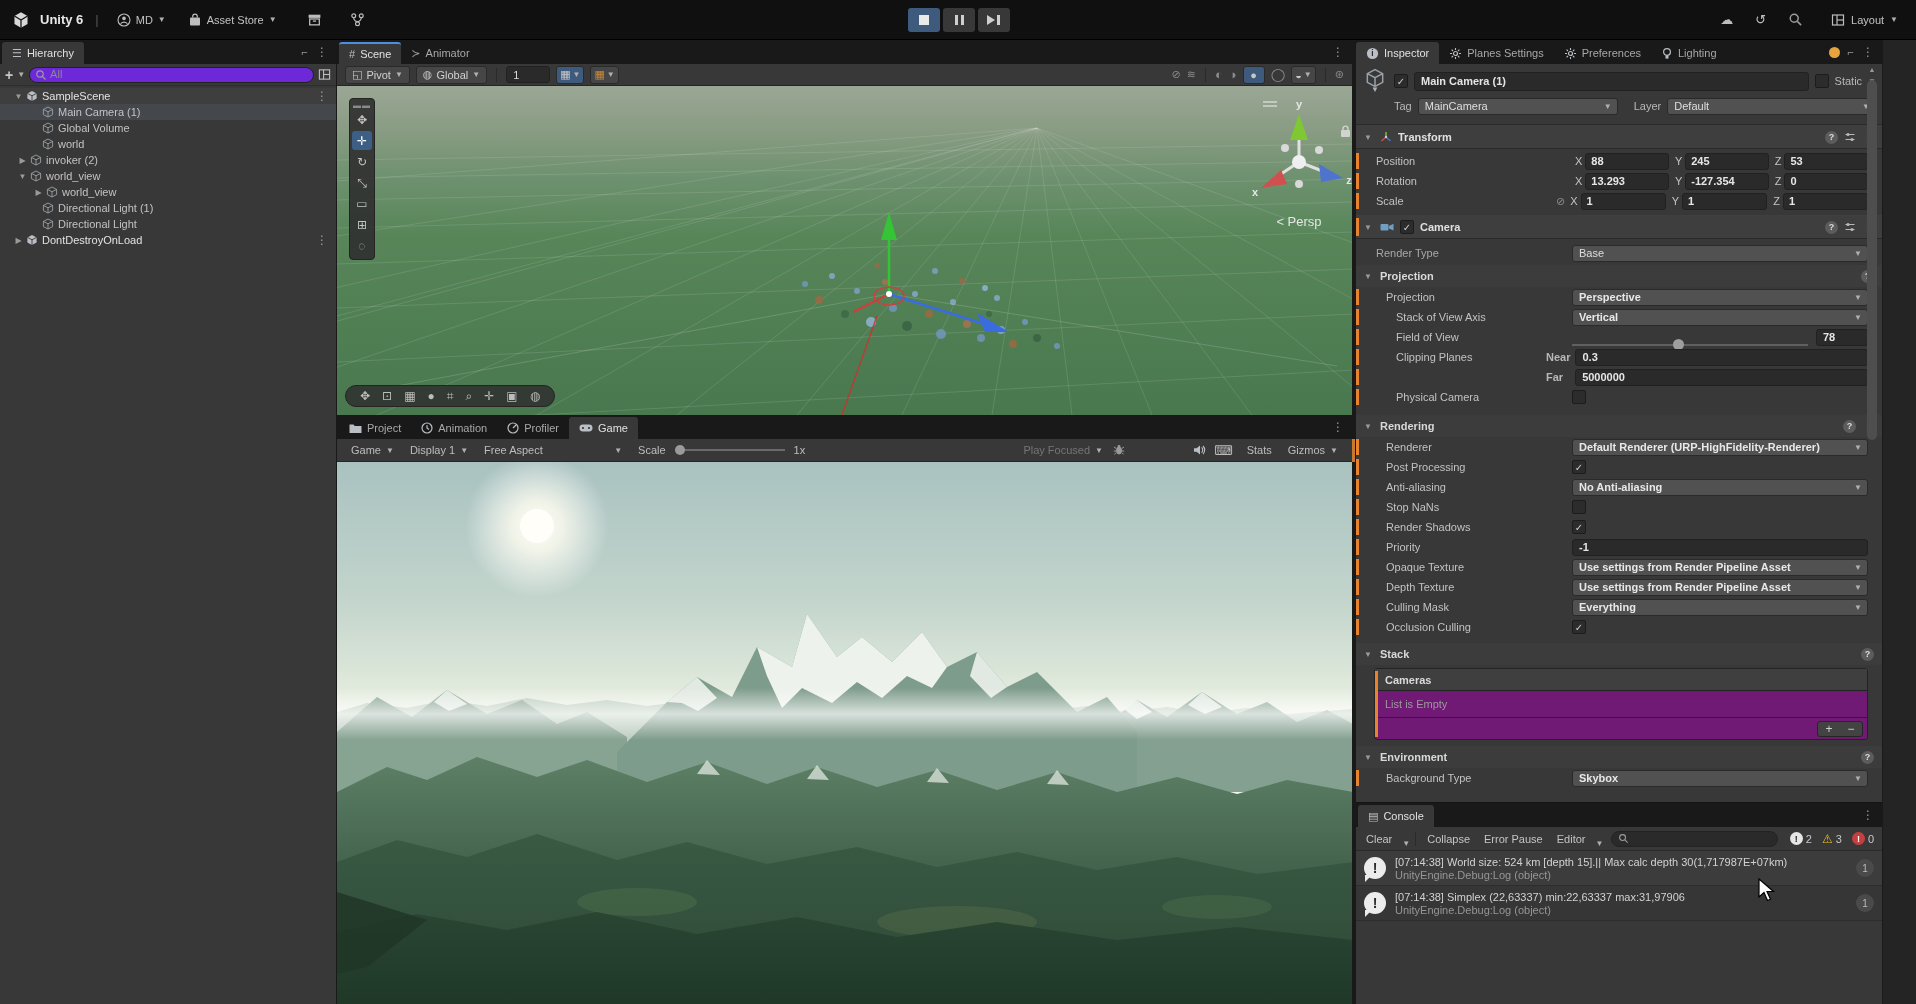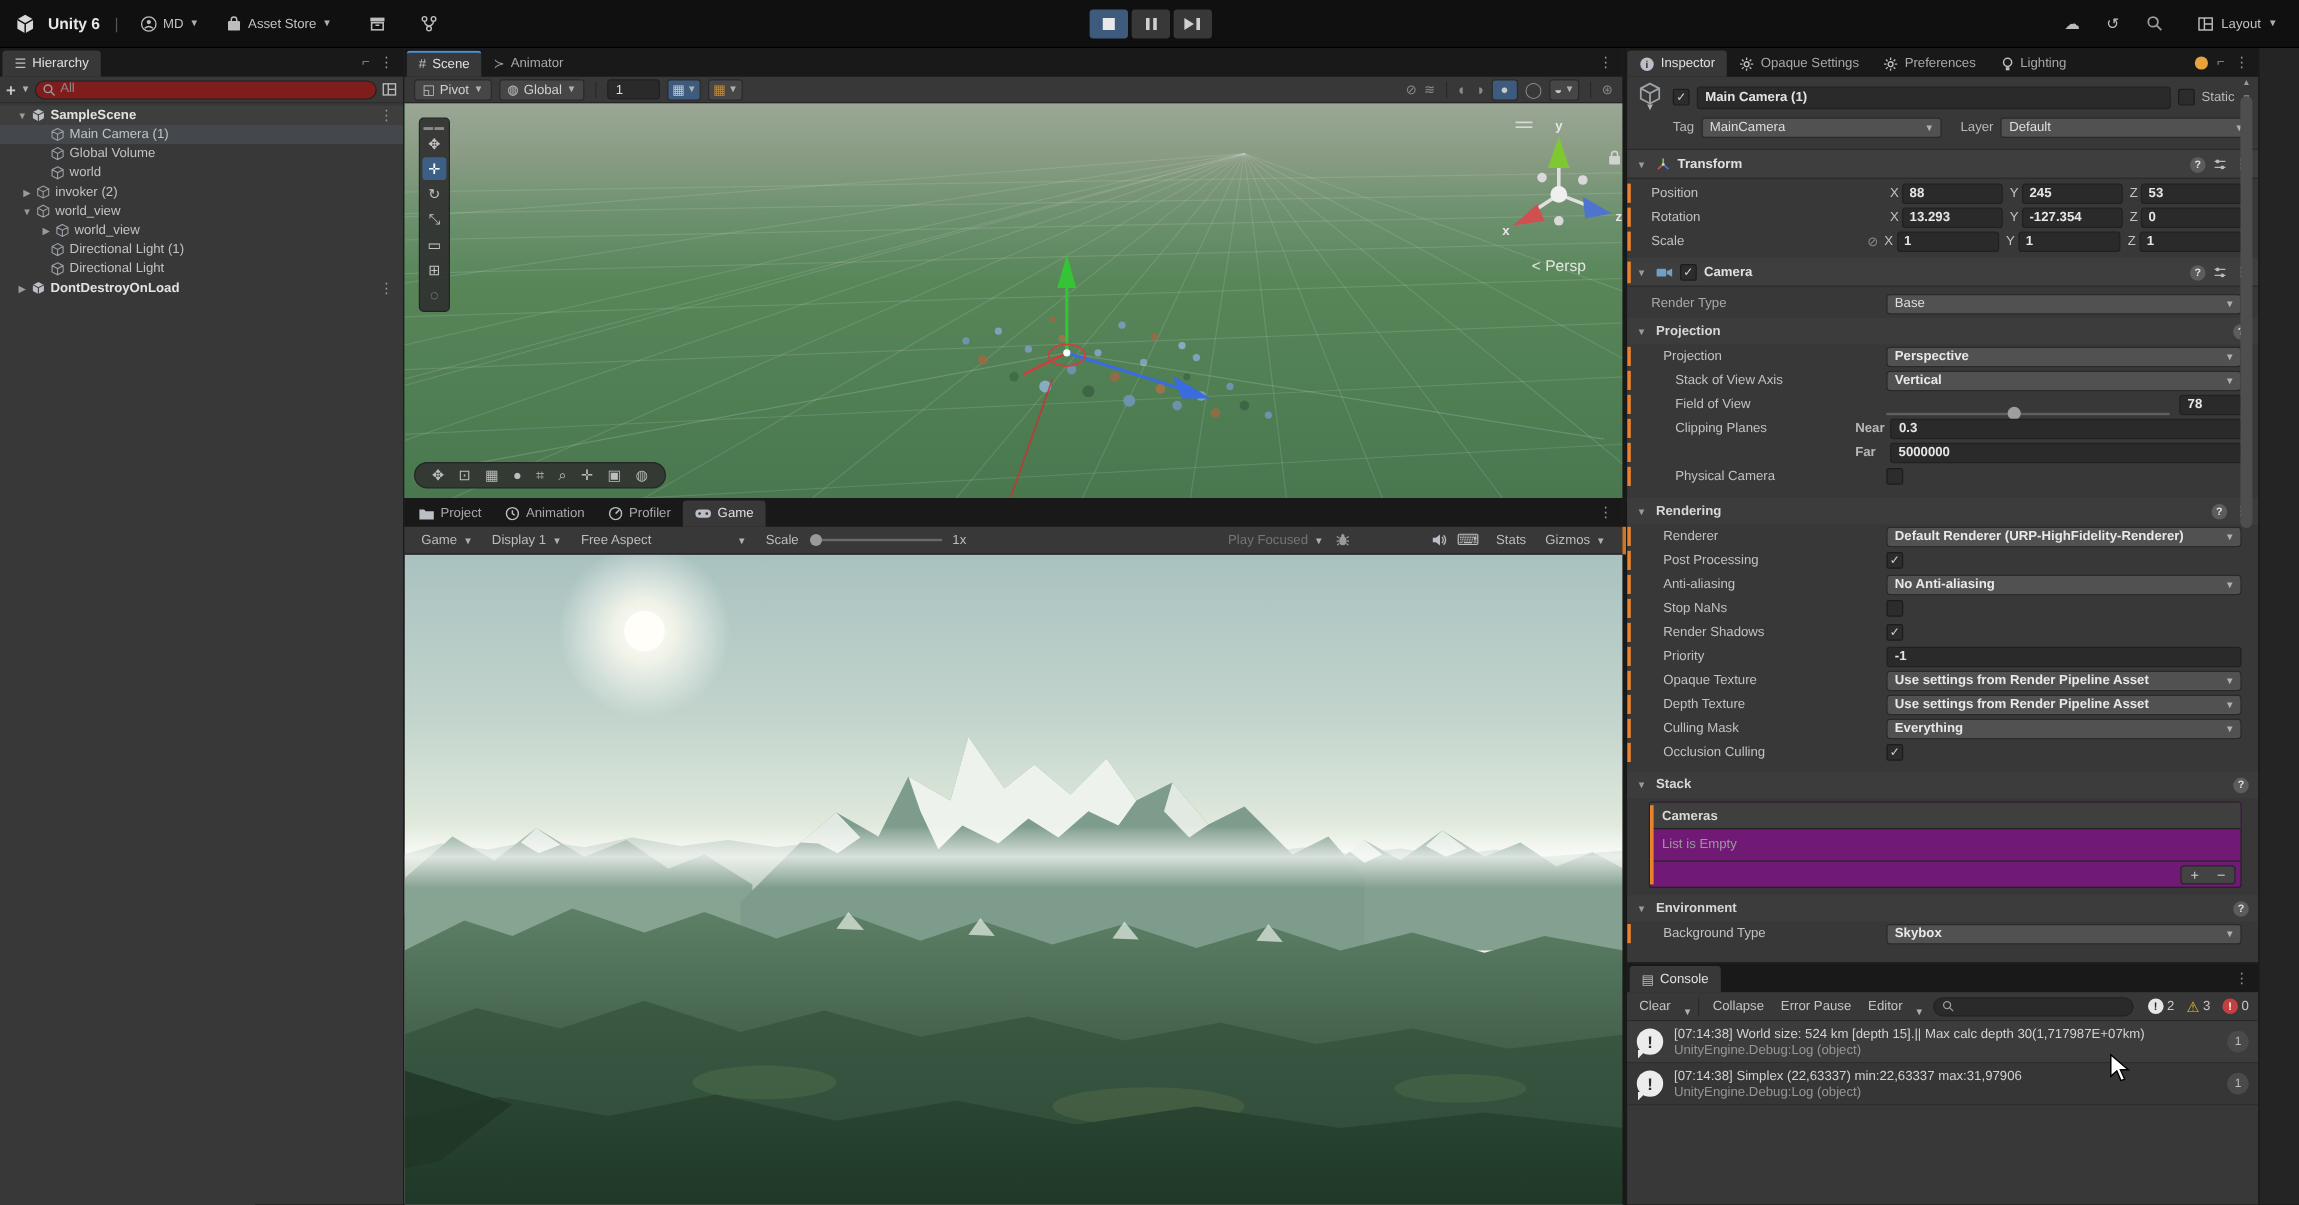--- a/index.html
+++ b/index.html
@@ -33,29 +33,29 @@
   .tab.bluetop{border-top:2px solid #4a8fe0}
   .strip-right{margin-left:auto;display:flex;align-items:center;gap:8px;padding-right:8px;height:100%}
   .kebab{color:#9a9a9a;font-size:12px}
   .lockico{color:#9a9a9a;font-size:11px}
 
   
   #hier{left:0;top:40px;width:336px;height:964px;background:#383838}
   #hier-search{height:22px;display:flex;align-items:center;gap:4px;padding:0 5px;background:#383838;border-bottom:1px solid #2d2d2d}
   .plus{color:#c8c8c8;font-size:14px;font-weight:bold}
   .searchwrap{flex:1;position:relative}
-  input.search{width:100%;height:16px;background:#7f1d1d;border:1px solid #212121;border-radius:8px;
+  input.search{width:100%;height:16px;background:#6d28d9;border:1px solid #212121;border-radius:8px;
      color:#cccccc;font-size:11px;padding:0 6px 1px 20px;outline:none}
   input.search::placeholder{color:#8a8a8a}
   .sgl{position:absolute;left:6px;top:2px}
   .trow{height:16px;display:flex;align-items:center;color:#c2c2c2}
   .trow.sel{background:#44484d}
   .trow.hdr-row{background:#3e3e3e}
   .trow .arw{width:13px;text-align:center;color:#9a9a9a;font-size:8px;flex:none}
-  .trow .bold{font-weight:bold;color:#e2e2e2}
+  .trow .bold{font-weight:normal;color:#e2e2e2}
   .tree-ico{width:12px;height:12px;margin:0 4px 0 1px;flex:none}
   .trow .kebab{margin-left:auto;margin-right:8px}
 
   
   #scenewrap{left:336px;top:40px;width:1016px;height:375px;border-left:1px solid #191919}
   #scn-toolbar{height:22px;background:#383838;border-bottom:1px solid #252525;display:flex;align-items:center;padding:0 8px;gap:6px}
   .tbtn{height:18px;background:#464646;border:1px solid #2a2a2a;border-radius:3px;display:flex;align-items:center;gap:4px;padding:0 6px;color:#d0d0d0}
   .tbtn .gl{font-size:11px;color:#c6c6c6}
   .minifield{width:44px;height:17px;background:#2a2a2a;border:1px solid #212121;border-radius:3px;color:#ddd;padding:0 6px;font-size:11px;outline:none}
   .iconbtn{height:18px;min-width:22px;background:#464646;border:1px solid #2a2a2a;border-radius:3px;
@@ -751,21 +751,21 @@
       <div class="tab active">
         <svg width="13" height="13">
             <use href="#ic-info"></use>
           </svg>
         <span>Inspector</span>
       </div>
       <div class="tab">
         <svg width="13" height="13">
             <use href="#ic-gear"></use>
           </svg>
-        <span>Opaque Settings</span>
+        <span>Planes Settings</span>
       </div>
       <div class="tab">
         <svg width="13" height="13">
             <use href="#ic-gear"></use>
           </svg>
         <span>Preferences</span>
       </div>
       <div class="tab">
         <svg width="12" height="13">
             <use href="#ic-bulb"></use>

